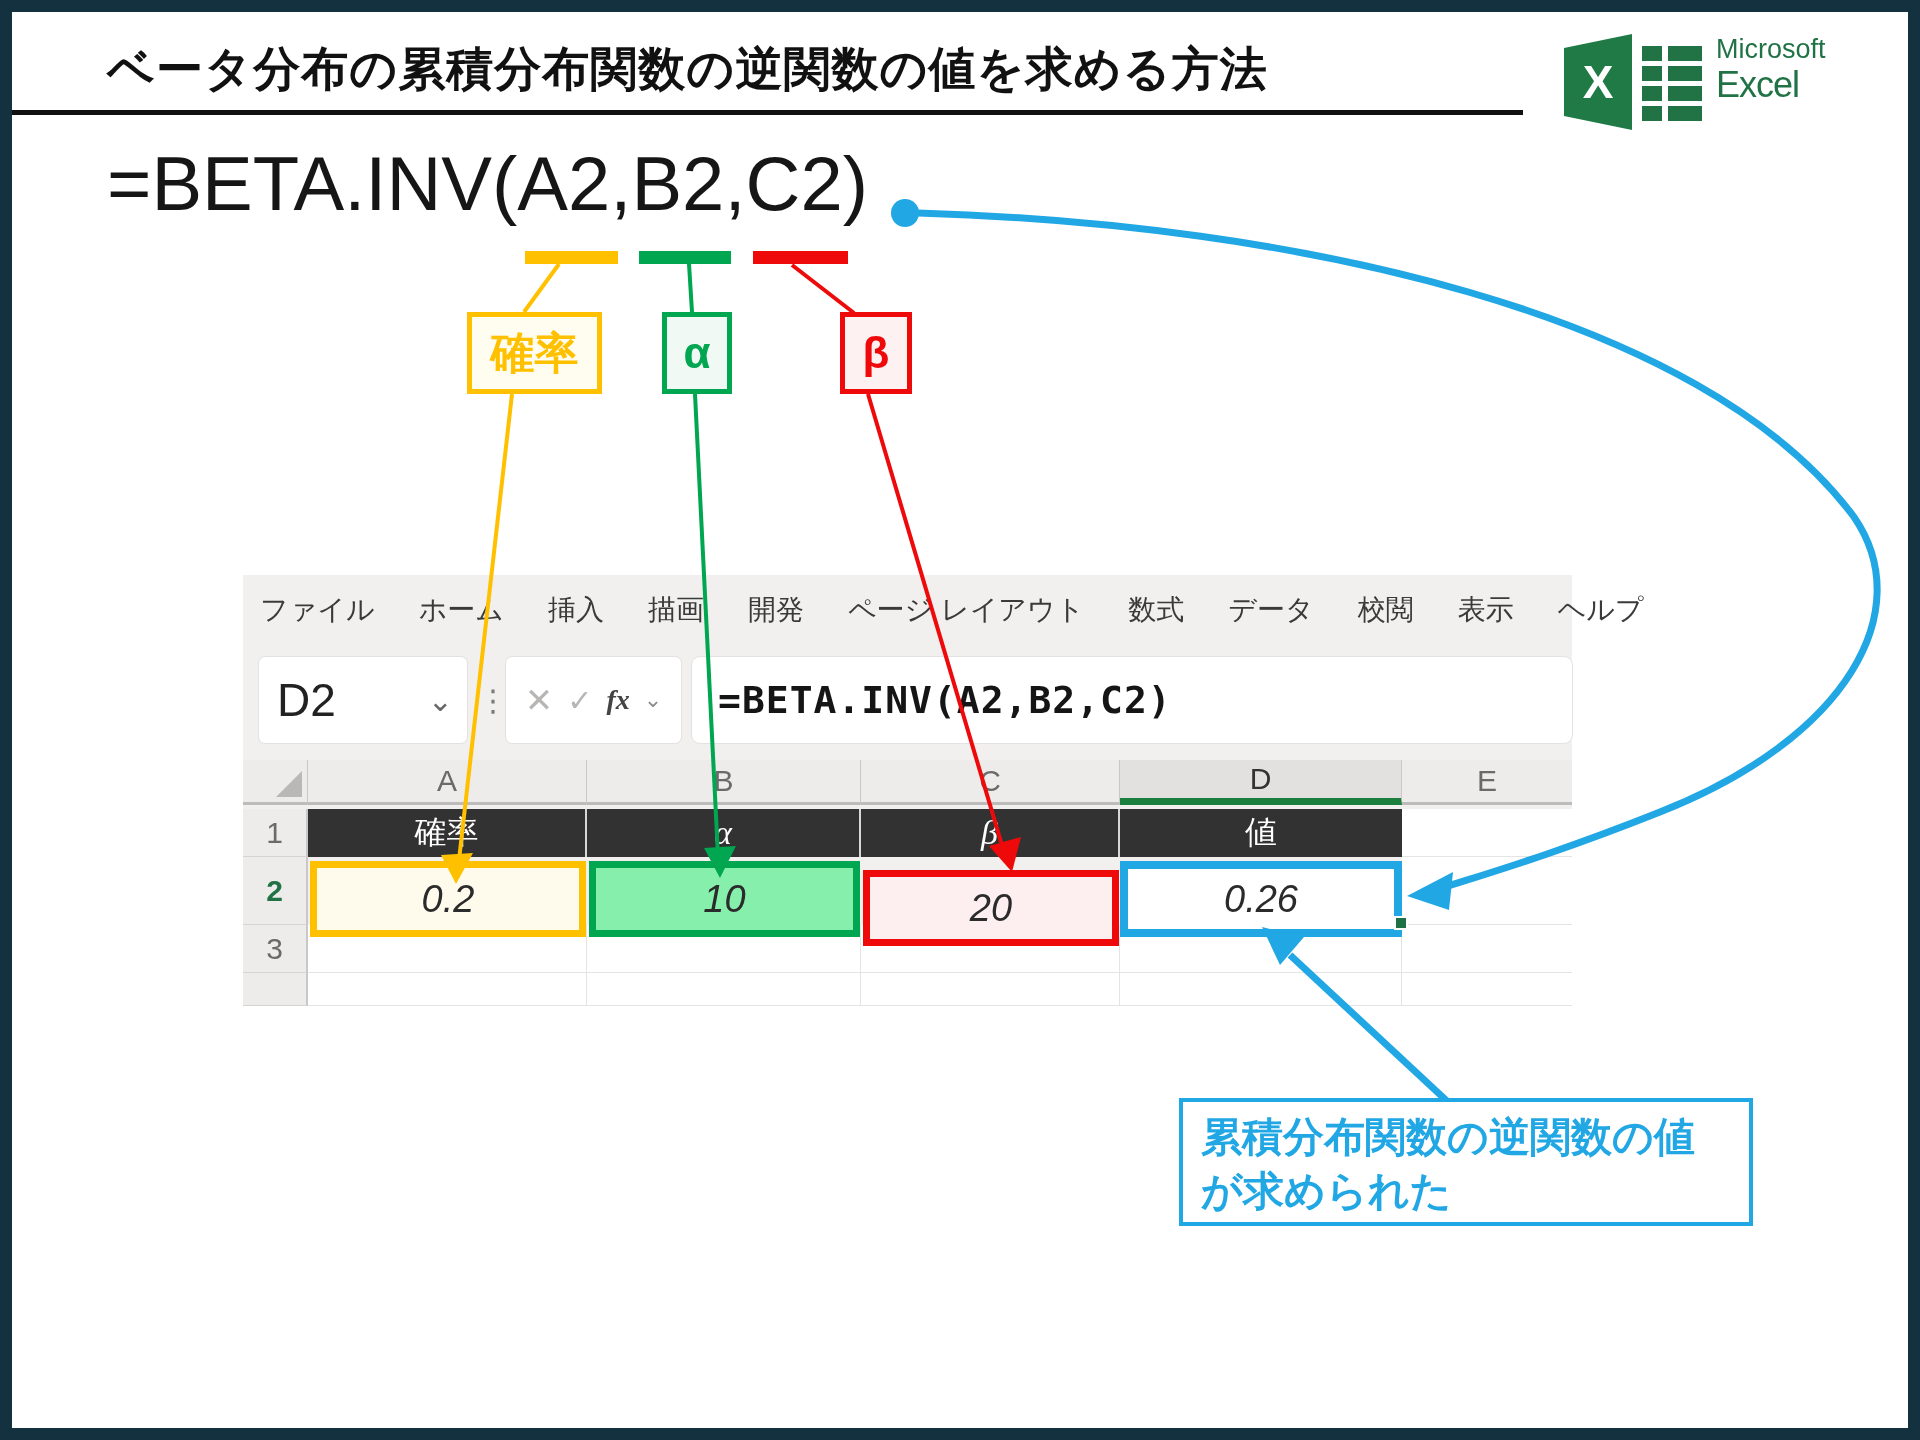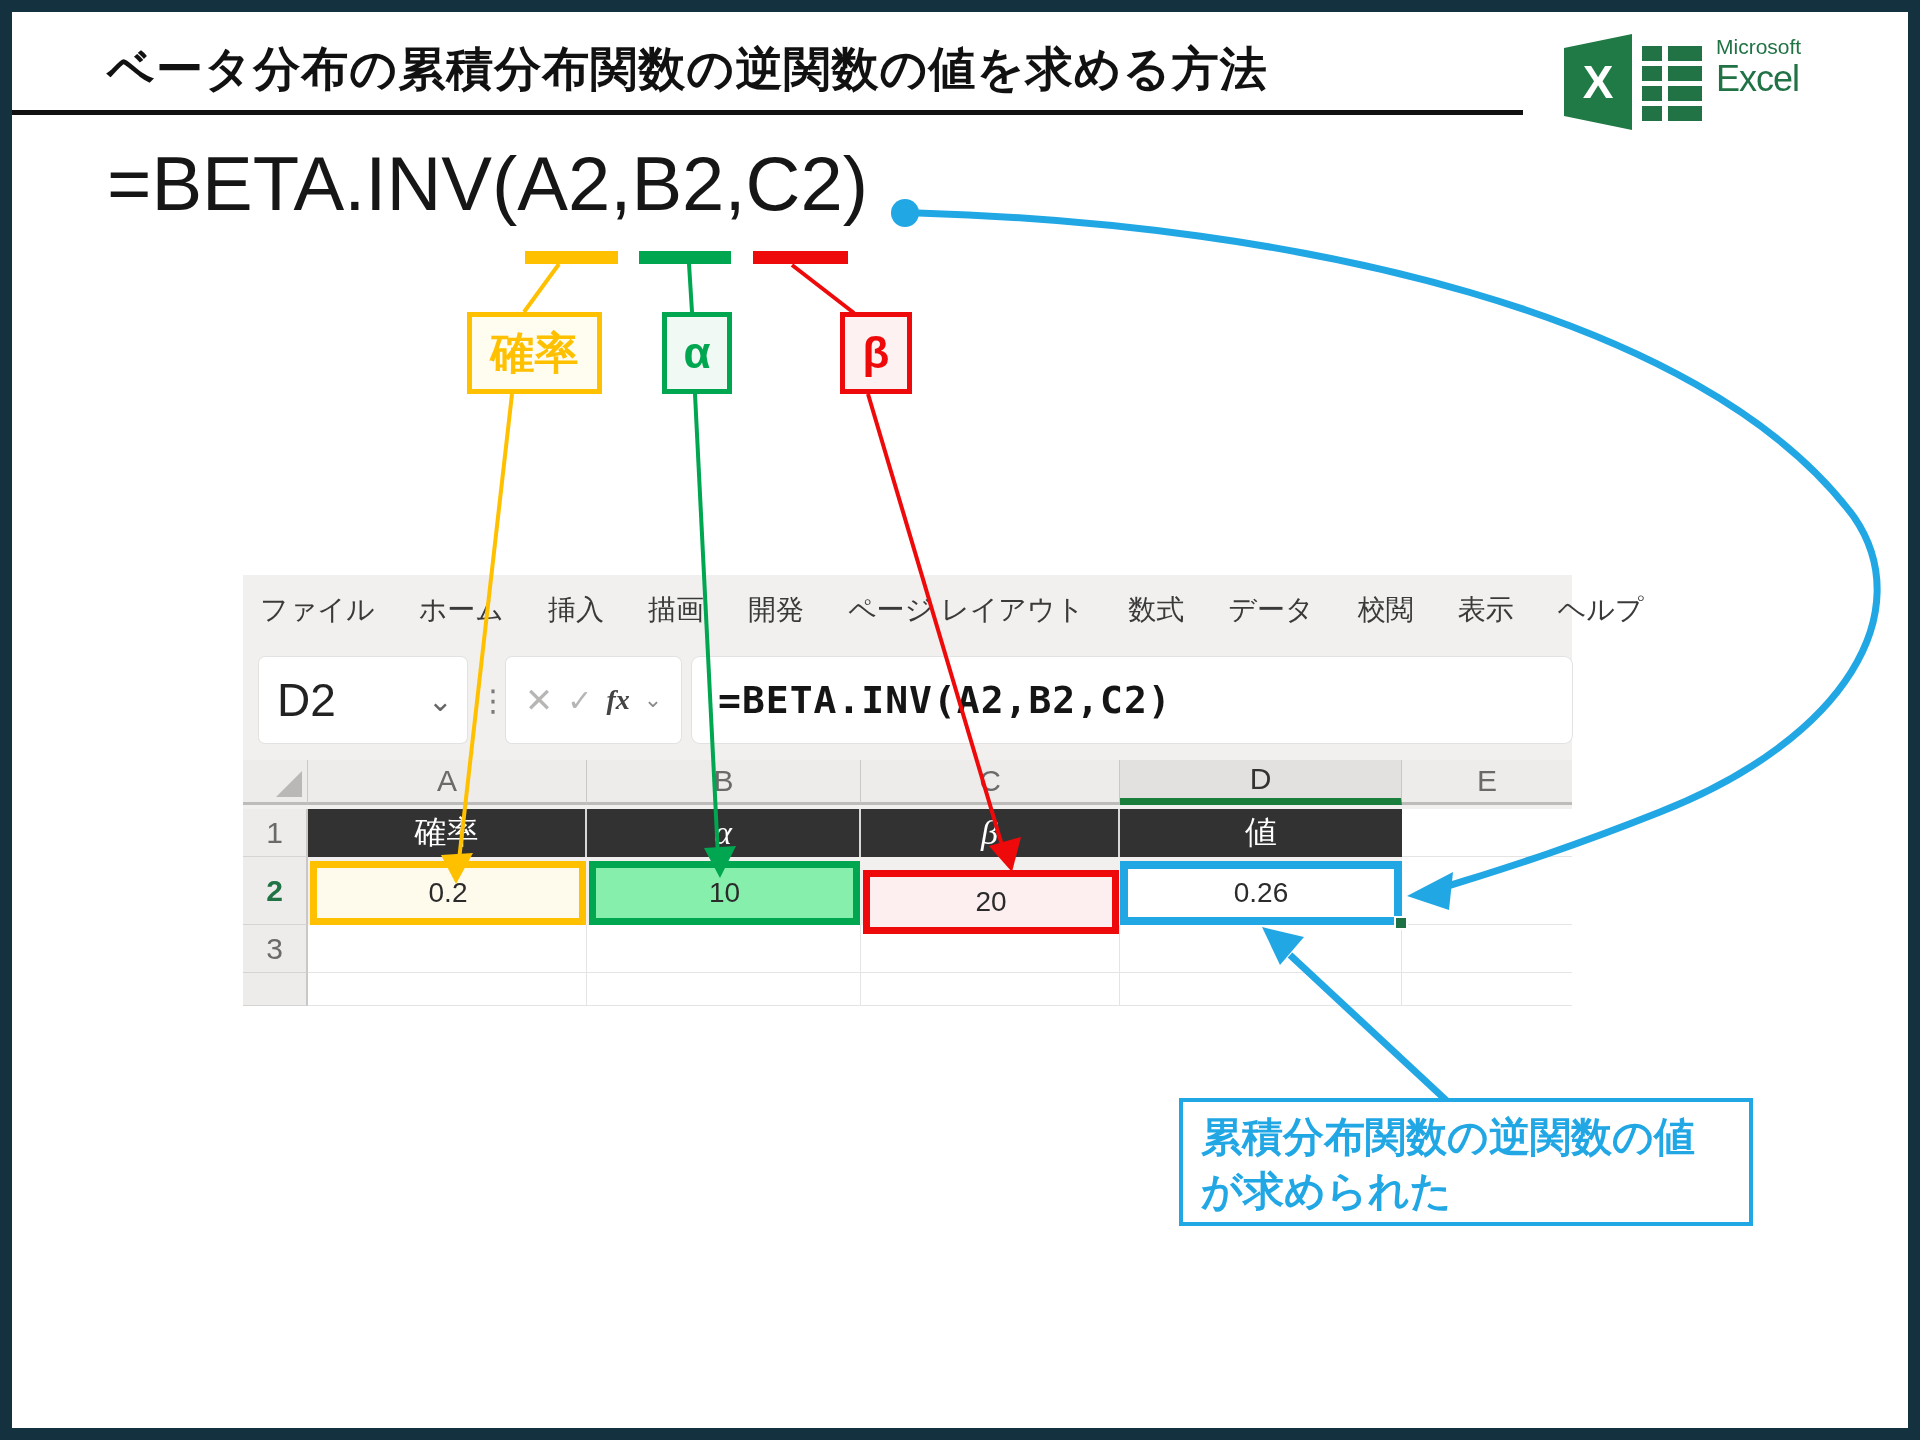--- a/index.html
+++ b/index.html
@@ -8,21 +8,21 @@
     border:12px solid var(--c-frame,#14313f);box-sizing:border-box;overflow:hidden;
     font-family:"Liberation Sans",sans-serif;
     padding-left:28px;
   }
   .abs{position:absolute;}
   
   .page-title{left:95px;top:26px;font-size:47px;font-weight:700;color:#111;letter-spacing:1px;white-space:nowrap;}
   .title-underline{left:0;top:98px;width:1511px;height:5px;background:#111;}
   .logo-wrap{left:1552px;top:22px;width:340px;height:100px;}
   .logo-text{position:absolute;left:152px;top:2px;color:var(--c-excel-green);line-height:1;}
-  .logo-text .ms{font-size:21px;font-weight:400;display:block;}
+  .logo-text .ms{font-size:27px;font-weight:400;display:block;}
   .logo-text .xl{font-size:36px;font-weight:500;display:block;margin-top:4px;letter-spacing:-1px;}
   
   .big-formula{left:95px;top:128px;font-size:76px;font-weight:400;color:#161616;letter-spacing:0;white-space:nowrap;}
   .u-bar{top:239px;height:13px;}
   .u-gold{left:513px;width:93px;background:var(--c-gold);}
   .u-green{left:627px;width:92px;background:var(--c-green);}
   .u-red{left:741px;width:95px;background:var(--c-red);}
   .param-box{top:300px;height:82px;box-sizing:border-box;display:flex;align-items:center;justify-content:center;
     font-weight:700;font-size:44px;z-index:6;}
   .pb-prob{left:455px;width:135px;border:5px solid var(--c-gold);background:#fffdf0;color:var(--c-gold);}
@@ -51,22 +51,22 @@
   .colhdr.active{background:#e2e1df;color:#333;border-bottom:7px solid #1a7f3c;}
   .corner-cell{left:231px;width:65px;}
   .corner-tri{position:absolute;right:5px;bottom:5px;width:0;height:0;border-left:26px solid transparent;border-bottom:26px solid #b9b8b6;}
   .rowhdr{left:231px;width:65px;background:#edecea;border-right:2px solid #c9c8c7;border-bottom:1px solid #d5d4d3;
     box-sizing:border-box;display:flex;align-items:center;justify-content:center;font-size:30px;color:#6a6a6a;z-index:2;}
   .rowhdr.active{color:var(--c-excel-green);font-weight:700;}
   .dark1{top:797px;height:48px;background:var(--c-dark-row);color:#fff;display:flex;align-items:center;justify-content:center;
     font-size:32px;border-right:2px solid #d8d8d7;box-sizing:border-box;z-index:2;}
   .greekcell{font-family:"Liberation Serif",serif;font-style:italic;font-size:34px;}
   .wcell{background:#fff;border-right:1px solid #e4e4e3;border-bottom:1px solid #e4e4e3;box-sizing:border-box;z-index:2;}
-  .vcell{top:849px;height:64px;box-sizing:border-box;display:flex;align-items:center;justify-content:center;
-    font-size:28px;color:#2b2b2b;z-index:3;}
+  .vcell{top:849px;height:76px;box-sizing:border-box;display:flex;align-items:center;justify-content:center;
+    font-size:38px;color:#2b2b2b;z-index:3;font-style:italic;}
   .v-a{left:298px;width:276px;border:7px solid var(--c-gold);background:#fffbec;}
   .v-b{left:577px;width:271px;border:7px solid var(--c-green);background:#86efac;}
   .v-c{left:851px;width:256px;border:7px solid var(--c-red);background:#fdeff0;margin-top:9px;}
   .v-d{left:1108px;width:282px;border:8px solid var(--c-blue);background:#ffffff;}
   .fill-handle{left:1382px;top:904px;width:14px;height:14px;background:#1e7145;border:2px solid #fff;box-sizing:border-box;z-index:4;}
   
   .callout{left:1167px;top:1086px;width:574px;height:128px;border:4px solid var(--c-blue);background:#fff;
     box-sizing:border-box;padding:8px 18px;font-size:41px;font-weight:700;color:var(--c-blue);line-height:1.32;z-index:7;}
   
   .overlay{left:0;top:0;width:1920px;height:1440px;z-index:5;pointer-events:none;}

